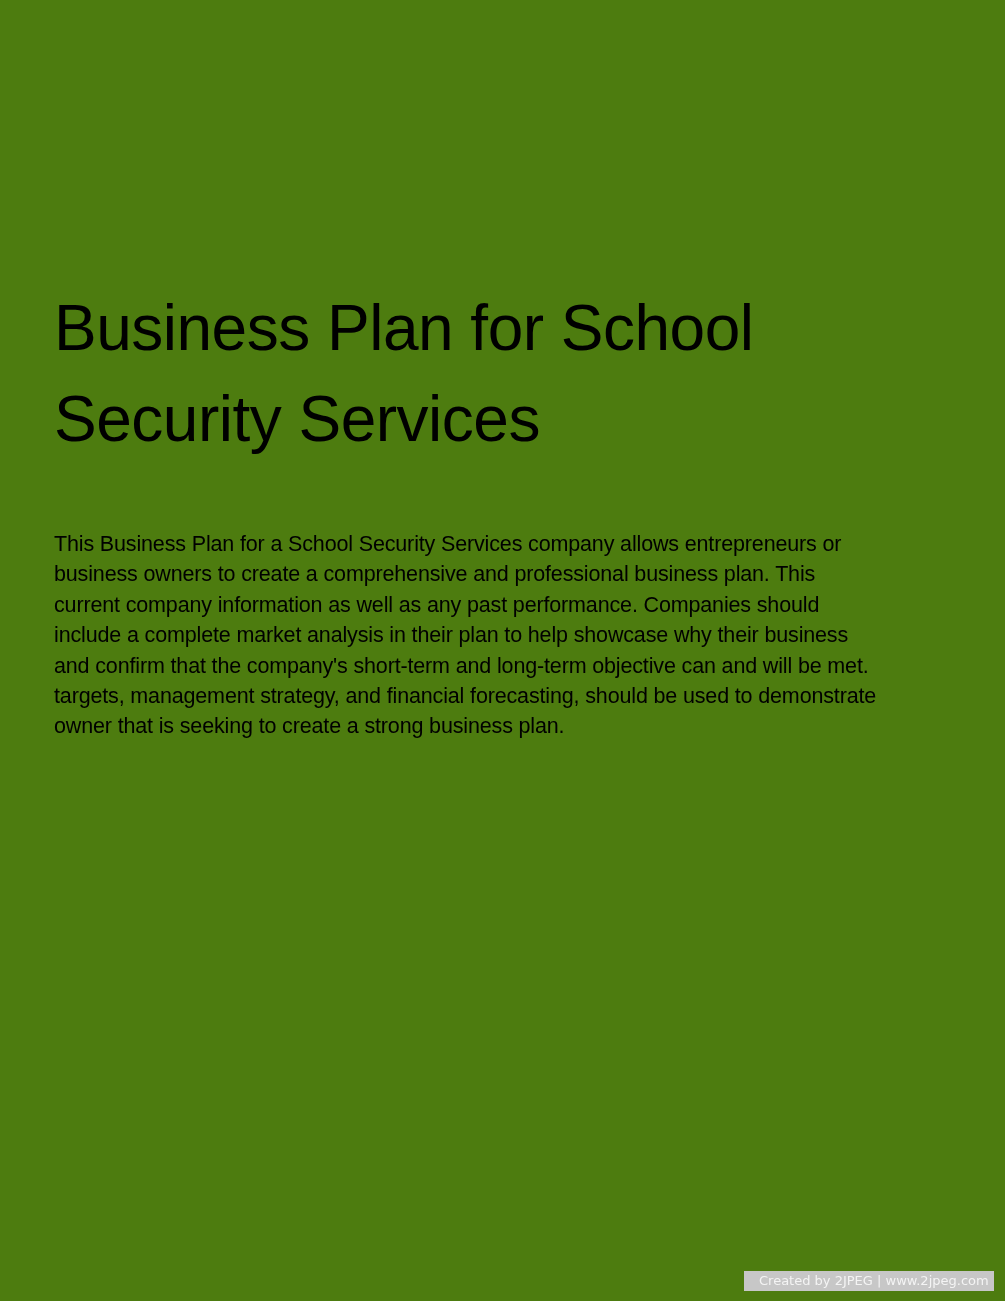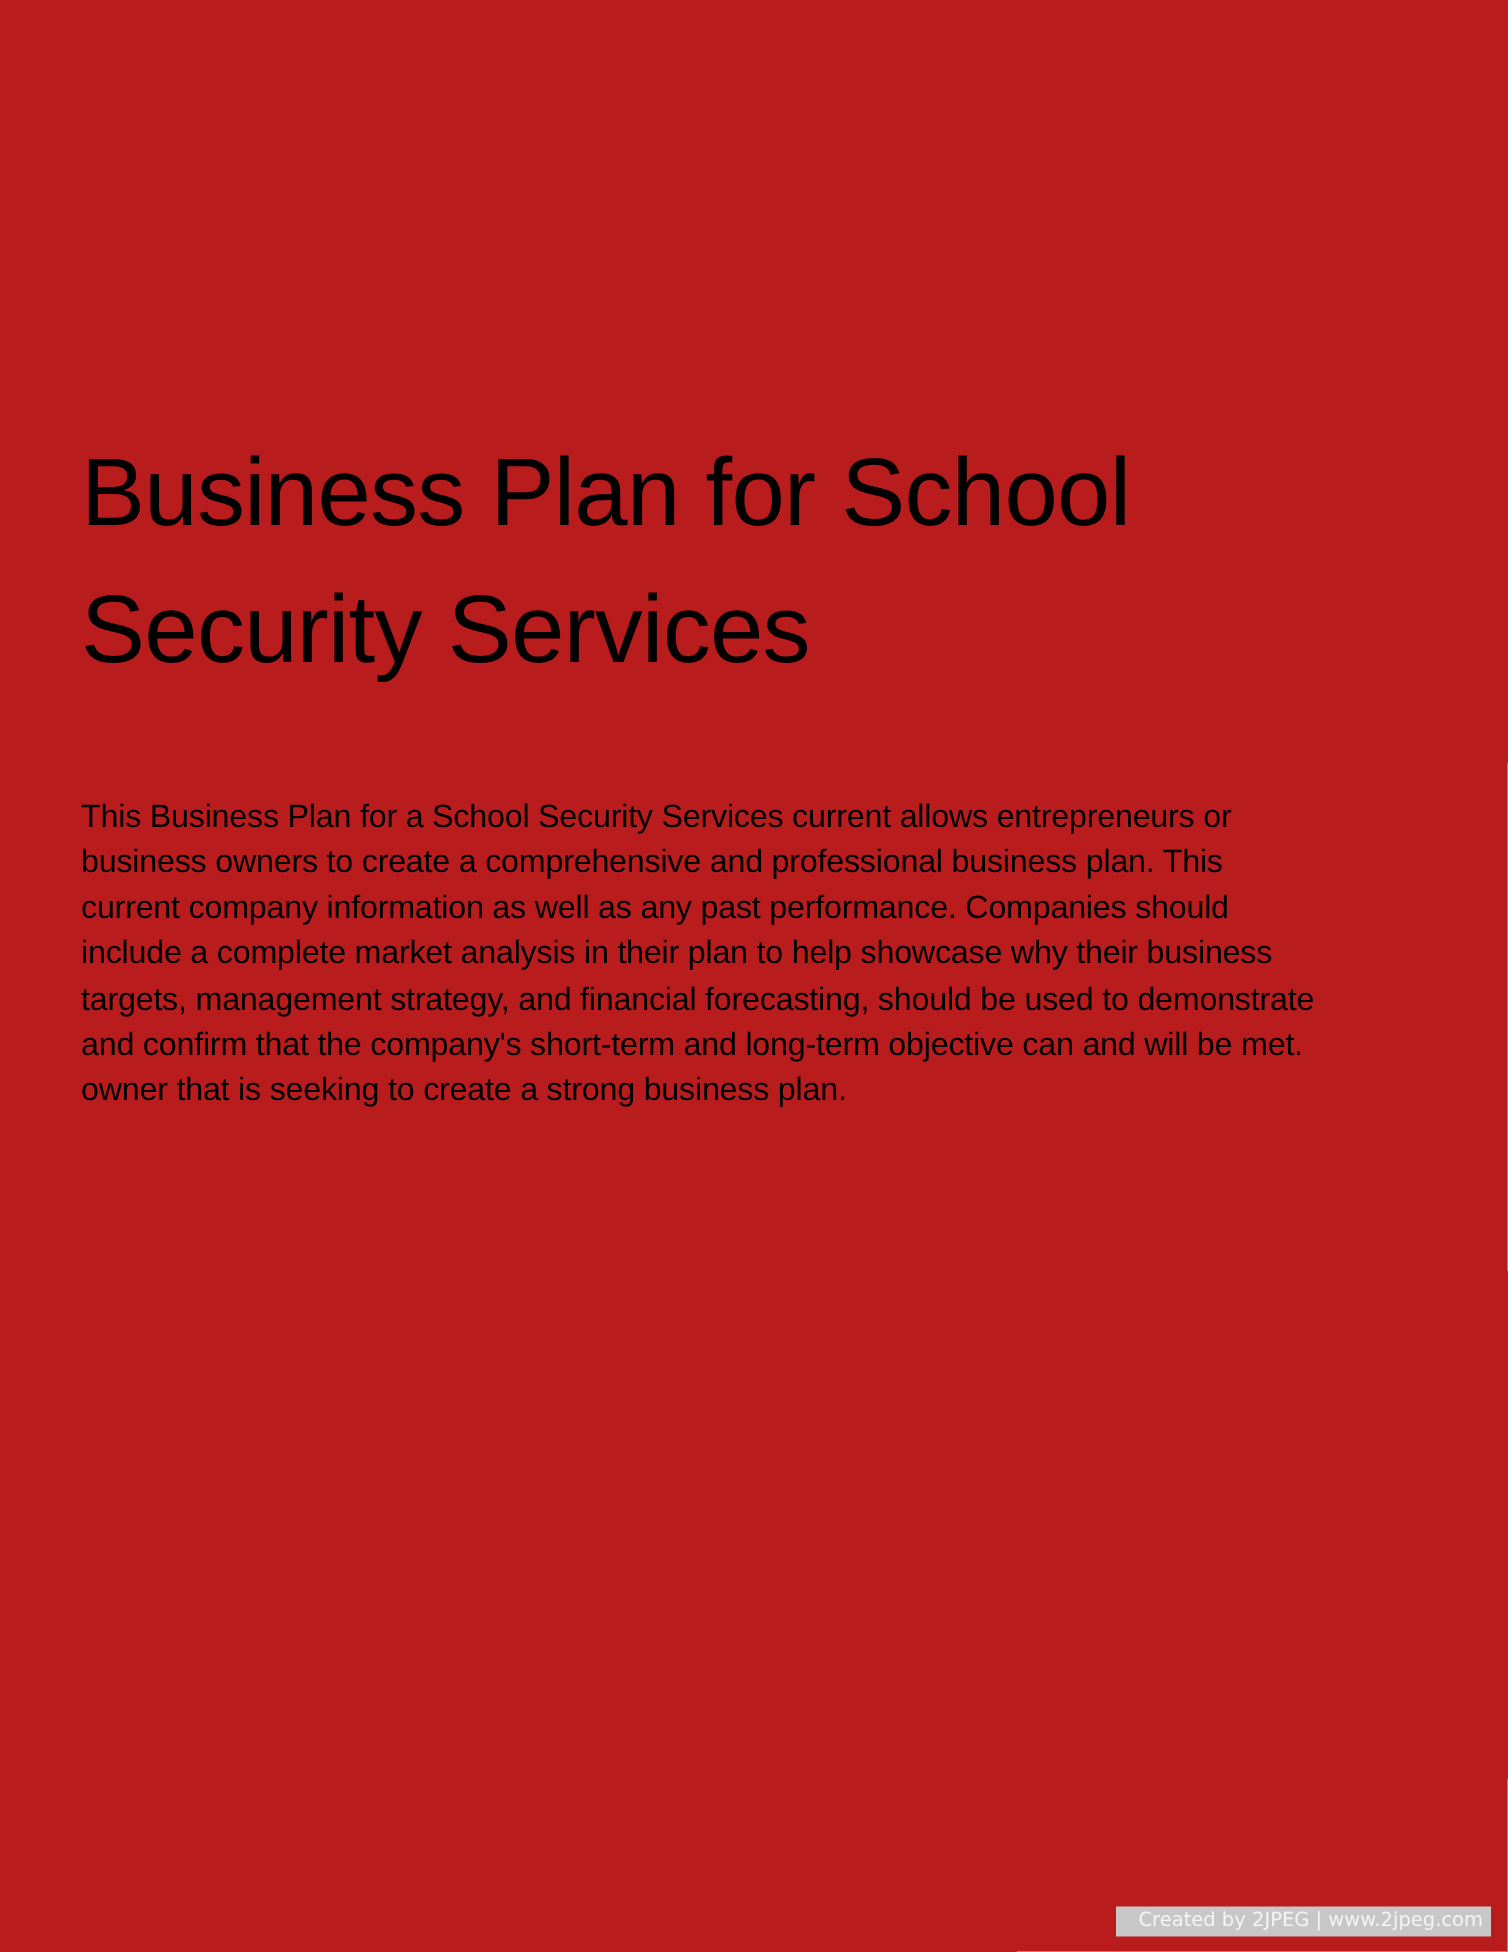--- a/index.html
+++ b/index.html
@@ -12,21 +12,21 @@
       height: 1301px;
       position: relative;
       overflow: hidden;
       font-family: "Liberation Sans", sans-serif;
       color: #000000;
     }
     .page {
       position: absolute;
       left: 0; top: 0;
       width: 1005px; height: 1301px;
-      background: #b91c1c;
+      background: #4d7c0f;
     }
     .title {
       position: absolute;
       left: 54px;
       top: 283px;
       margin: 0;
       font-weight: normal;
       font-size: 64px;
       line-height: 91px;
       letter-spacing: -0.5px;
@@ -63,23 +63,23 @@
 </head>
 <body>
 
 <div class="page">
   <h1 class="title">
     <span class="line">Business Plan for School</span>
     <span class="line">Security Services</span>
   </h1>
 
   <p class="body-text">
-    <span class="line">This Business Plan for a School Security Services current allows entrepreneurs or</span>
+    <span class="line">This Business Plan for a School Security Services company allows entrepreneurs or</span>
     <span class="line">business owners to create a comprehensive and professional business plan.  This</span>
     <span class="line">current company information as well as any past performance.  Companies should</span>
     <span class="line">include a complete market analysis in their plan to help showcase why their business</span>
+    <span class="line">and confirm that the company's short-term and long-term objective can and will be met.</span>
     <span class="line">targets, management strategy, and financial forecasting, should be used to demonstrate</span>
-    <span class="line">and confirm that the company's short-term and long-term objective can and will be met.</span>
     <span class="line">owner that is seeking to create a strong business plan.</span>
   </p>
 
   <div class="watermark">Created by 2JPEG | www.2jpeg.com</div>
 </div>
 
 </body></html>

